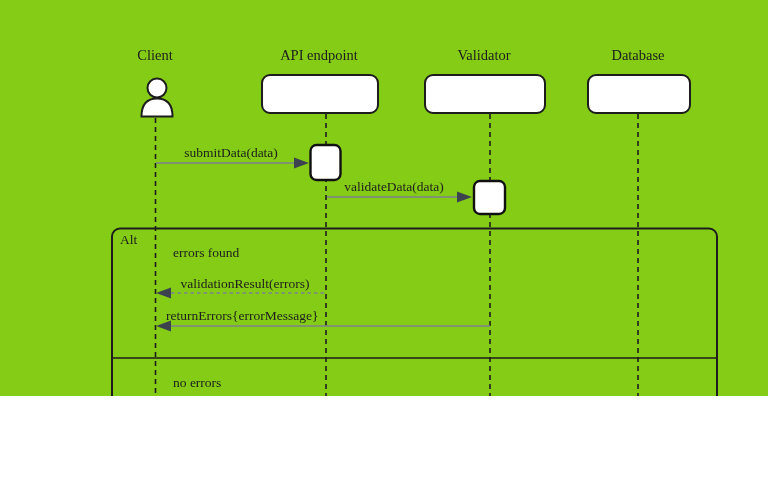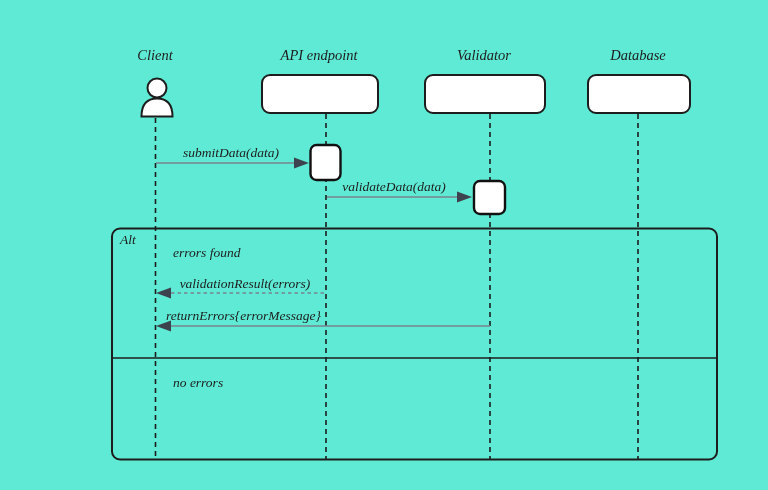--- a/index.html
+++ b/index.html
@@ -1,19 +1,18 @@
 <!DOCTYPE html>
 <html><head>
 <meta charset="utf-8">
 <style>
   html,body{margin:0;padding:0;background:#ffffff;}
   .canvas{
-    position:relative;width:768px;height:490px;background:#5eead4;overflow:hidden;
+    position:relative;width:768px;height:396px;background:#84cc16;overflow:hidden;
     font-family:"Liberation Serif", serif;
-    font-style:italic;
   }
   svg{position:absolute;left:0;top:0;}
   text{
     font-family:"Liberation Serif", serif;
     fill:#1d1d1d;
   }
   .participant-label{font-size:14.5px;}
   .message-label{font-size:13.5px;}
   .operator-label{font-size:13.5px;}
   .guard-label{font-size:13.5px;}

